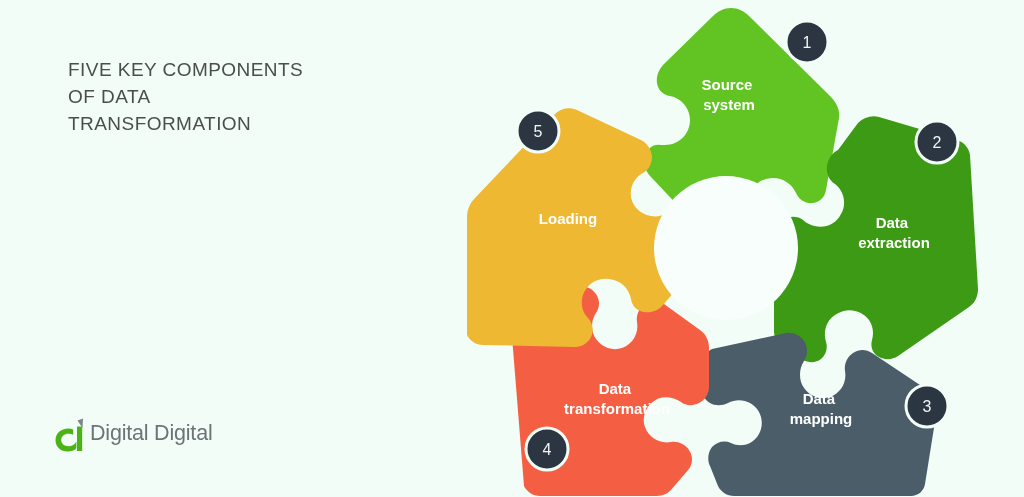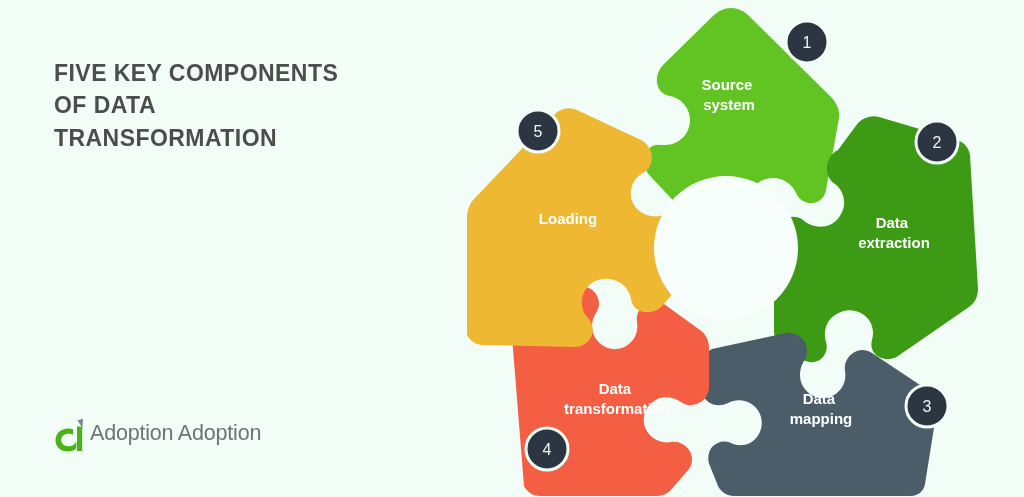--- a/index.html
+++ b/index.html
@@ -17,25 +17,25 @@
   #canvas {
     position: relative;
     width: 1024px;
     height: 497px;
     background: #f3fdf7;
   }
 
   
   #title {
     position: absolute;
-    left: 54px;
+    left: 68px;
     top: 57px;
     width: 330px;
-    font-size: 23px;
-    font-weight: bold;
+    font-size: 19px;
+    font-weight: normal;
     line-height: 1.41;
     letter-spacing: 0.45px;
     color: #4a4f4d;
     text-transform: uppercase;
     white-space: pre-line;
   }
 
   #brand {
     position: absolute;
     left: 55px;
@@ -92,21 +92,21 @@
   <div id="title" style="color: rgb(74, 79, 77);">FIVE KEY COMPONENTS
 OF DATA
 TRANSFORMATION</div>
 
   <div id="brand">
     <svg id="brand-mark" viewBox="0 0 30 34">
       <path d="M22.5 2.5 L28 0.5 L27.5 10 Z" fill="#7f868a"></path>
       <path d="M27.2 8.5 L27.2 33 L22.0 33 L22.0 8.5 Z" fill="#4cb217"></path>
       <path d="M13.5 10.5 C5.8 10.5 0.5 15.5 0.5 22.2 C0.5 28.6 5.6 33.5 12.6 33.5 C16.4 33.5 19.4 32.3 21.4 30.2 L21.4 23.4 C20.1 26.3 17.0 28.2 13.4 28.2 C9.2 28.2 6.2 25.6 6.2 22.0 C6.2 18.3 9.3 15.7 13.6 15.7 C15.3 15.7 16.9 16.1 18.2 16.8 L18.2 11.5 C16.8 10.9 15.2 10.5 13.5 10.5 Z" fill="#4cb217"></path>
     </svg>
-    <div id="brand-name" style="color: rgb(109, 115, 118);">Adoption Adoption</div>
+    <div id="brand-name" style="color: rgb(109, 115, 118);">Digital Digital</div>
   </div>
 
   <svg id="puzzle" viewBox="0 0 1024 497">
 
     <g>
       <path fill="#62c423" d="M731 8
                C738 8 744 11 749 16
                L830 96
                C837 103 840 110 839 118
                L826 190

